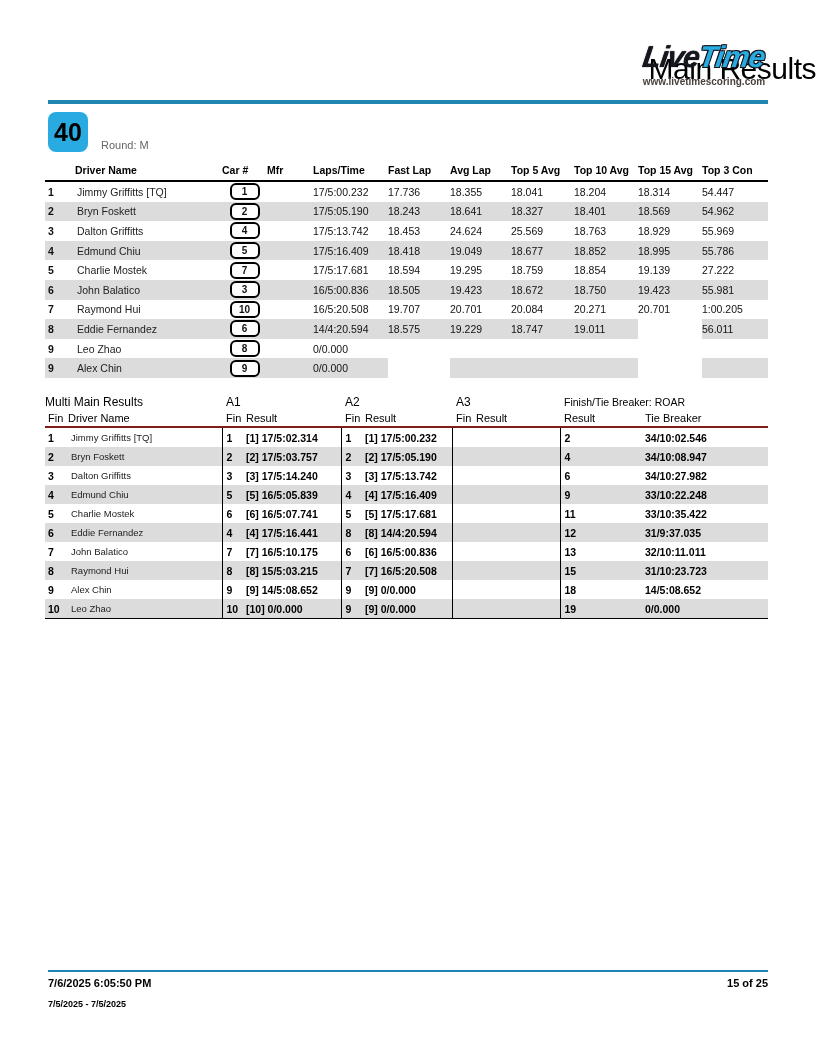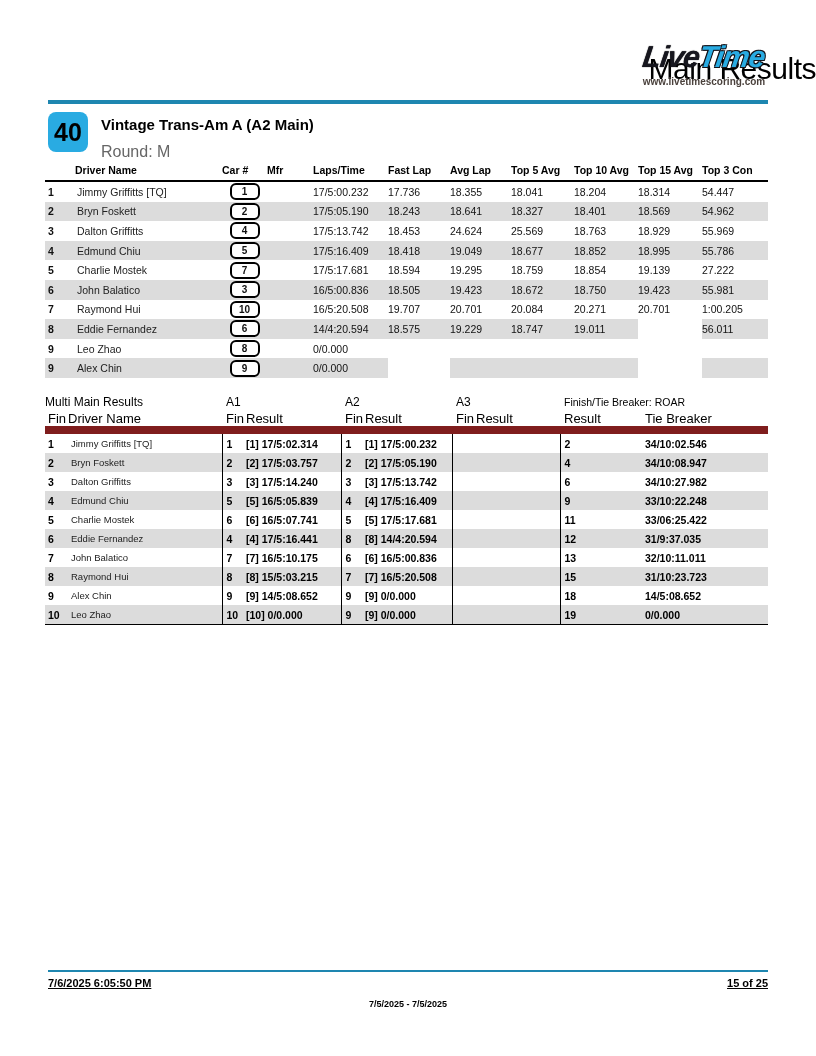--- a/index.html
+++ b/index.html
@@ -30,21 +30,21 @@
   .logo-url{margin-top:4px;font-size:10px;color:#4a413c;font-weight:bold;}
   .accent-rule{position:absolute;top:100px;left:48px;width:720px;height:4px;background:var(--accent);}
   
   .race-head{position:absolute;top:112px;left:48px;display:flex;align-items:flex-start;}
   .race-badge{
     width:40px;height:40px;border-radius:8px;background:var(--badge);
     font-size:25px;font-weight:bold;color:#000;text-align:center;line-height:40px;
   }
   .race-meta{margin-left:13px;padding-top:5px;}
   .race-name{font-size:15px;font-weight:bold;line-height:1.1;}
-  .race-round{font-size:16px;color:#666;margin-top:9px;}
+  .race-round{font-size:11px;color:#666;margin-top:22px;}
   
   table{border-collapse:collapse;table-layout:fixed;}
   .main-table{position:absolute;top:160px;left:45px;width:723px;font-size:10.5px;}
   .main-table th{
     text-align:left;font-size:10.5px;font-weight:bold;padding:0;height:20px;
     vertical-align:middle;border-bottom:2px solid #000;
   }
   .main-table td{padding:0;height:19.6px;vertical-align:middle;color:#111;}
   .main-table tbody tr:nth-child(even){background:var(--rowalt);}
   .main-table tbody tr:nth-child(even) td.wcell{background:#fff;}
@@ -55,58 +55,57 @@
   .car-badge{
     display:inline-block;min-width:20px;padding:0 3px;height:13px;line-height:13px;
     border:2px solid #000;border-radius:6px;background:#fff;
     font-weight:bold;font-size:10px;text-align:center;
   }
   
   .multi-table{position:absolute;top:393px;left:45px;width:723px;font-size:10.5px;}
   .multi-table th{text-align:left;font-weight:normal;padding:0;vertical-align:middle;}
   .mt-groups th{height:17px;font-size:12px;}
   .mt-groups th.finish-h{font-size:10.5px;}
-  .mt-sub th{height:16px;font-size:13px;border-bottom:8px solid #7f1d1d;}
+  .mt-sub th{height:16px;font-size:11px;border-bottom:2px solid #7f1d1d;}
   .multi-table td{padding:0;height:19px;vertical-align:middle;}
   .multi-table tbody tr:nth-child(even){background:var(--rowalt);}
   .multi-table tbody tr:last-child td{border-bottom:1px solid #000;}
   .m-fin{padding-left:3px !important;font-weight:bold;}
   .m-driver{padding-left:3px !important;font-size:9.5px;color:#222;}
   .m-res{font-weight:bold;}
   .m-tb{font-weight:bold;}
   td.gdiv,th.gdiv-s{border-left:1px solid #000;}
   .pl4{padding-left:4px !important;}
   
   .footer-rule{position:absolute;top:970px;left:48px;width:720px;height:2px;background:var(--accent);}
   .footer-line{
     position:absolute;top:977px;left:48px;width:720px;
     display:flex;justify-content:space-between;align-items:flex-start;
-    font-size:11px;font-weight:bold;text-decoration:underline;
+    font-size:11px;font-weight:bold;
   }
   .footer-center{flex:1;text-align:center;font-size:10.5px;}
-  .footer-dates{position:absolute;top:999px;left:48px;width:720px;text-align:center;font-size:9px;font-weight:bold;}
+  .footer-dates{position:absolute;top:999px;left:48px;width:720px;font-size:9px;font-weight:bold;}
 </style>
 </head>
 <body>
 
 <div class="page">
 
   <div class="report-title">Main Results</div>
 
   <div class="logo-wrap">
     <div class="logo-text"><span class="logo-live">Live</span><span class="logo-time">Time</span></div>
     <div class="logo-url">www.livetimescoring.com</div>
   </div>
 
   <div class="accent-rule"></div>
 
   <div class="race-head">
     <div class="race-badge">40</div>
     <div class="race-meta">
-      <div class="race-name">Vintage Trans-Am A (A2 Main)</div>
       <div class="race-round">Round: M</div>
     </div>
   </div>
 
   <table class="main-table">
     <colgroup>
       <col style="width:30px">
         <col style="width:147px">
         <col style="width:45px">
         <col style="width:46px">
@@ -353,21 +352,21 @@
         <tr>
           <td class="m-fin">5</td>
           <td class="m-driver">Charlie Mostek</td>
           <td class="m-fin gdiv pl4">6</td>
           <td class="m-res">[6] 16/5:07.741</td>
           <td class="m-fin gdiv pl4">5</td>
           <td class="m-res">[5] 17/5:17.681</td>
           <td class="m-fin gdiv pl4"></td>
           <td class="m-res"></td>
           <td class="m-res gdiv pl4">11</td>
-          <td class="m-tb">33/06:25.422</td>
+          <td class="m-tb">33/10:35.422</td>
         </tr>
         <tr>
           <td class="m-fin">6</td>
           <td class="m-driver">Eddie Fernandez</td>
           <td class="m-fin gdiv pl4">4</td>
           <td class="m-res">[4] 17/5:16.441</td>
           <td class="m-fin gdiv pl4">8</td>
           <td class="m-res">[8] 14/4:20.594</td>
           <td class="m-fin gdiv pl4"></td>
           <td class="m-res"></td>

